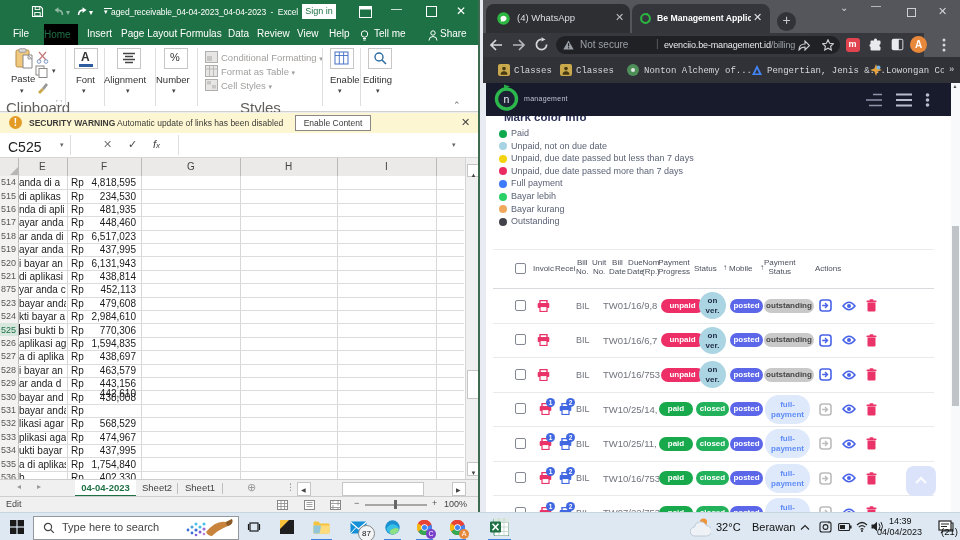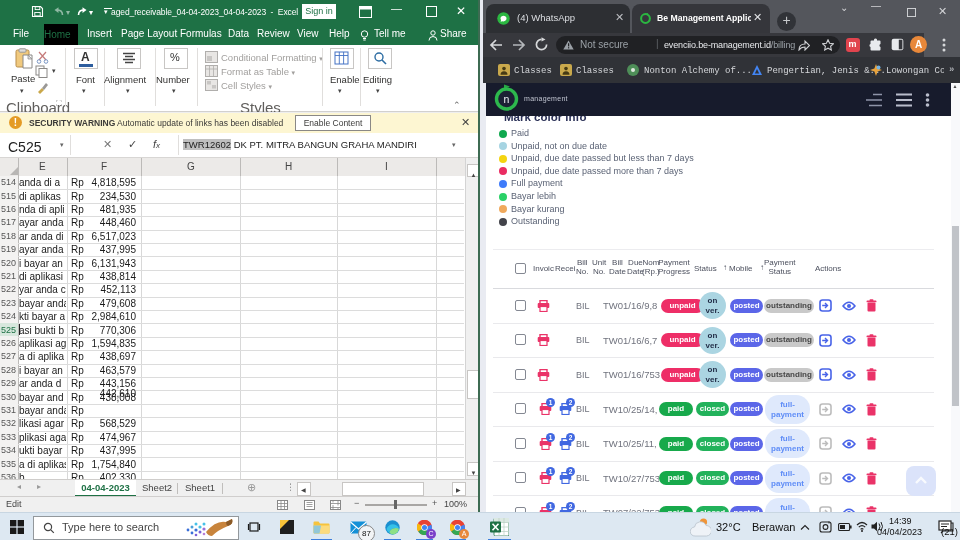--- a/index.html
+++ b/index.html
@@ -205,21 +205,20 @@
     </div>
 
     <div id="xl-formula" class="ab">
       <span class="ab" style="left:8px;top:6px;font-size:14px;color:#222">C525</span>
       <span class="ab" style="left:60px;top:8px;font-size:7px;color:#666">▾</span>
       <div class="ab" style="left:70px;top:2px;width:1px;height:20px;background:#e0dedc"></div>
       <span class="ab" style="left:103px;top:5px;font-size:11px;color:#777">✕</span>
       <span class="ab" style="left:128px;top:5px;font-size:11px;color:#444">✓</span>
       <span class="ab" style="left:153px;top:5px;font-size:11px;font-style:italic;color:#444">f<span style="font-size:8px">x</span></span>
       <div class="ab" style="left:178px;top:2px;width:1px;height:20px;background:#e0dedc"></div>
-      <span class="ab" style="left:183px;top:6px;font-size:9.5px;color:#222;white-space:nowrap"><span style="background:#bfbfbf">TWR12602</span> DK PT. MITRA BANGUN GRAHA MANDIRI</span>
       <span class="ab" style="left:452px;top:8px;font-size:7px;color:#666">▾</span>
     </div>
 
     <div id="xl-colhead" class="ab">
       <svg class="ab" style="left:10px;top:9px" width="8" height="8">
           <path d="M8 0v8h-8z" fill="#b8b6b4"></path>
         </svg>
       <span class="ab" style="left:39px;top:3px">E</span>
       <span class="ab" style="left:101px;top:3px">F</span>
       <span class="ab" style="left:187px;top:3px">G</span>
@@ -274,21 +273,21 @@
       <span class="rn" style="top:81.6px">520</span>
       <span class="et" style="top:81.6px">i bayar an</span>
       <span class="rp" style="top:81.6px">Rp</span>
       <span class="amt" style="top:81.6px">6,131,943</span>
       <div class="rowline" style="top:107.2px"></div>
       <span class="rn" style="top:95.0px">521</span>
       <span class="et" style="top:95.0px">di aplikasi</span>
       <span class="rp" style="top:95.0px">Rp</span>
       <span class="amt" style="top:95.0px">438,814</span>
       <div class="rowline" style="top:120.6px"></div>
-      <span class="rn" style="top:108.4px">522</span>
+      <span class="rn" style="top:108.4px">875</span>
       <span class="et" style="top:108.4px">yar anda c</span>
       <span class="rp" style="top:108.4px">Rp</span>
       <span class="amt" style="top:108.4px">452,113</span>
       <div class="rowline" style="top:134.0px"></div>
       <span class="rn" style="top:121.8px">523</span>
       <span class="et" style="top:121.8px">bayar anda</span>
       <span class="rp" style="top:121.8px">Rp</span>
       <span class="amt" style="top:121.8px">479,608</span>
       <div class="rowline" style="top:147.4px"></div>
       <span class="rn" style="top:135.2px">524</span>
@@ -716,21 +715,21 @@
             <rect x="3" y="6.5" width="7" height="5" fill="#fff" stroke="#ea3368" stroke-width="1.2"></rect>
           </svg>
           <div class="ab" style="left:63px;top:384.2px;width:9px;height:9px;border-radius:50%;background:#4168e1;color:#fff;font-size:6.5px;text-align:center;line-height:9px;font-weight:bold">1</div>
         <svg class="ab" style="left:76px;top:389.2px" width="13" height="12" viewBox="0 0 13 12">
             <path d="M3 3V0.5h7V3" fill="none" stroke="#4168e1" stroke-width="1.4"></path>
             <rect x="0.7" y="3" width="11.6" height="5" rx="1" fill="#4168e1"></rect>
             <rect x="3" y="6.5" width="7" height="5" fill="#fff" stroke="#4168e1" stroke-width="1.2"></rect>
           </svg>
           <div class="ab" style="left:83px;top:384.2px;width:9px;height:9px;border-radius:50%;background:#4168e1;color:#fff;font-size:6.5px;text-align:center;line-height:9px;font-weight:bold">2</div>
         <span class="bil" style="left:93px;top:390.2px">BIL</span>
-        <span class="twt" style="left:120px;top:389.7px;width:56px">TW10/27/753</span>
+        <span class="twt" style="left:120px;top:389.7px;width:56px">TW10/16/753</span>
         <div class="pill" style="left:176px;top:388.2px;width:34px;background:#17a94b;color:#fff">paid</div>
         <div class="pill" style="left:213px;top:388.2px;width:33px;background:#22b25b;color:#fff">closed</div>
         <div class="pill" style="left:247px;top:388.2px;width:33px;background:#5b66e8;color:#fff">posted</div>
         <div class="ab" style="left:282px;top:380.7px;width:45px;height:29px;border-radius:14px;background:#dfe9fc;color:#5f8df7;font-weight:bold;font-size:8px;text-align:center;line-height:10px"><span style="position:relative;top:5px">full-<br>payment</span></div>
         <svg class="ab" style="left:336px;top:388.7px" width="13" height="13" viewBox="0 0 13 13">
             <rect x="1" y="1" width="11" height="11" rx="2.5" fill="none" stroke="#bcbcbc" stroke-width="1.6"></rect>
             <path d="M3.2 6.5h5M6 4l2.5 2.5L6 9" fill="none" stroke="#bcbcbc" stroke-width="1.4"></path>
           </svg>
         <svg class="ab" style="left:359px;top:390.2px" width="14" height="10" viewBox="0 0 14 10">
             <path d="M1 5 Q7 -2.4 13 5 Q7 12.4 1 5z" fill="none" stroke="#4863e8" stroke-width="1.5"></path>

